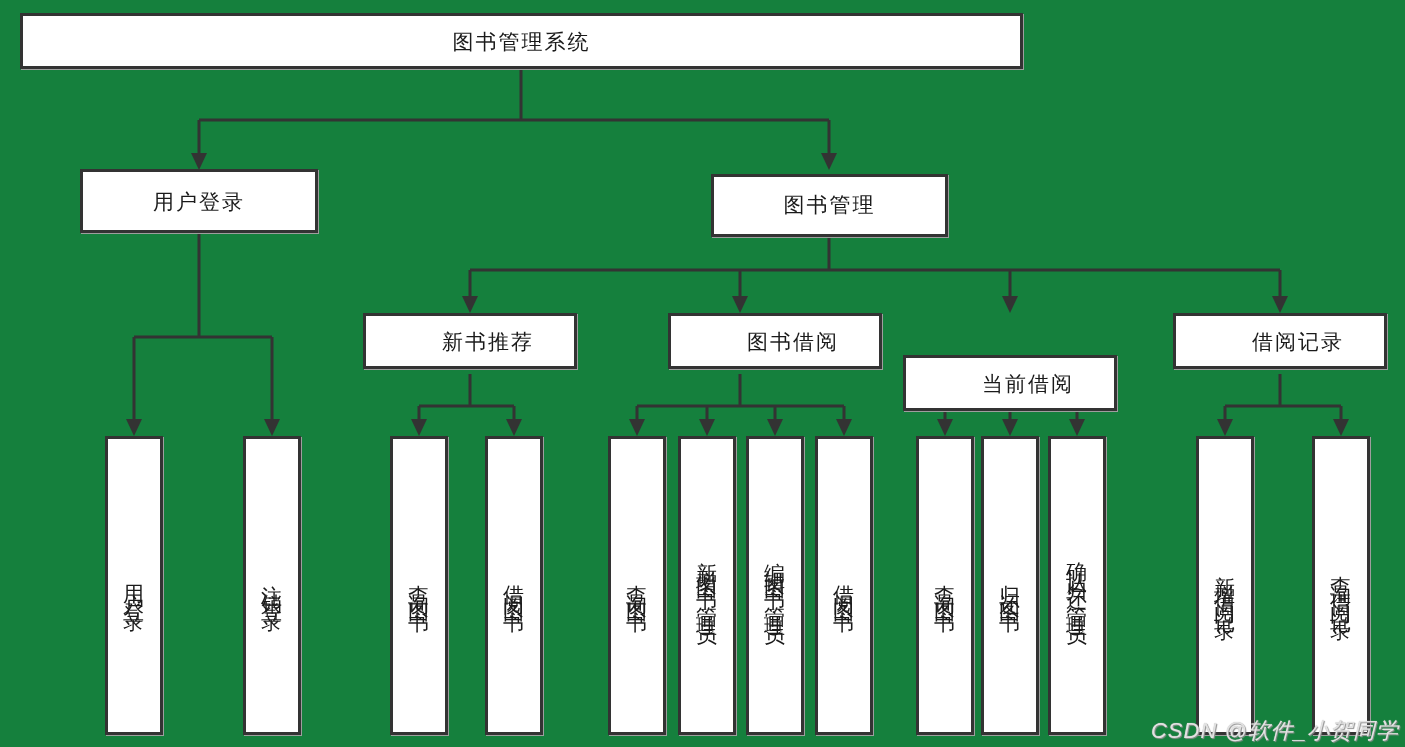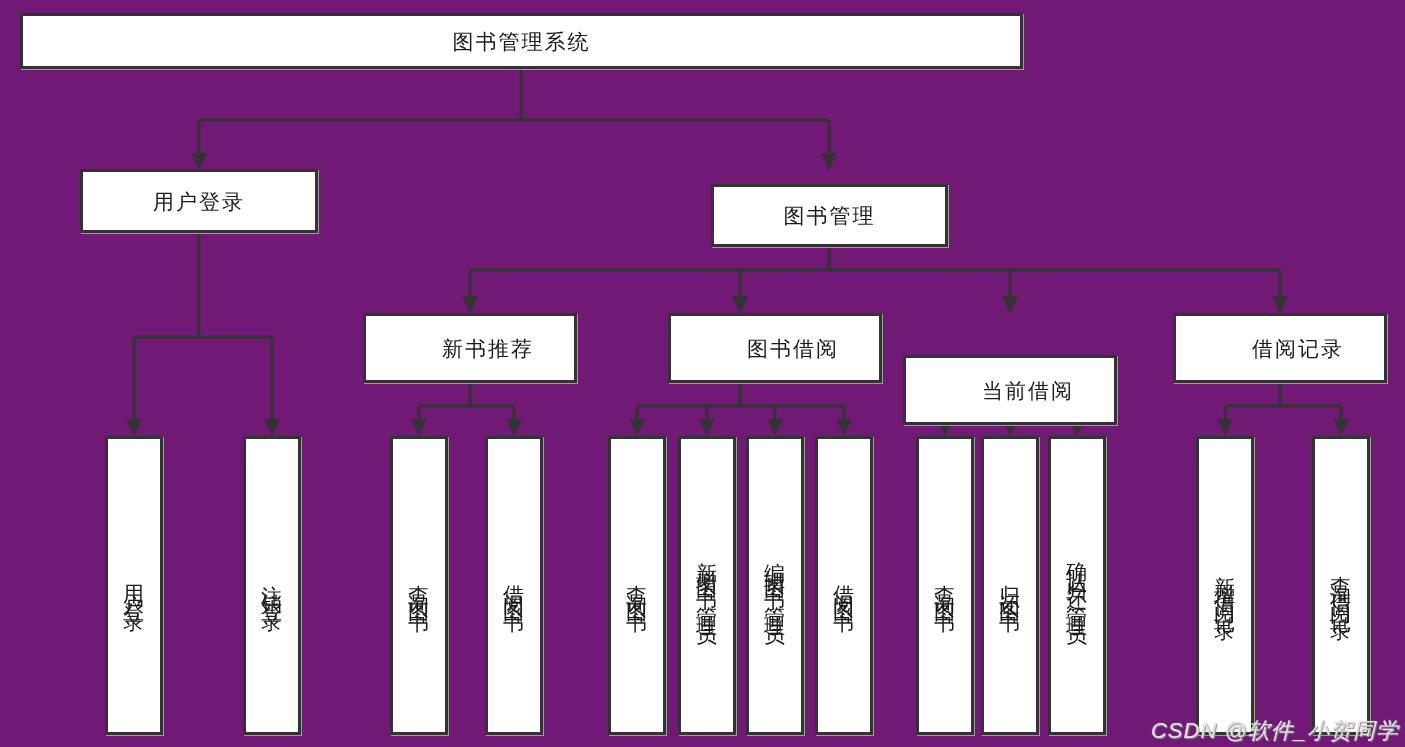--- a/index.html
+++ b/index.html
@@ -1,20 +1,20 @@
 <!DOCTYPE html>
 <html><head>
 <meta charset="utf-8">
 <style>
   html, body { margin: 0; padding: 0; background: #ffffff; }
   .canvas {
     position: relative;
     width: 1405px;
     height: 747px;
-    background: #701a75;
+    background: #15803d;
     font-family: "Liberation Sans", "DejaVu Sans", sans-serif;
     overflow: hidden;
   }
   svg.connectors {
     position: absolute;
     left: 0; top: 0;
     width: 1405px; height: 747px;
   }
   .node {
     position: absolute;
@@ -36,22 +36,22 @@
   .v-node span {
     writing-mode: vertical-rl;
     text-orientation: mixed;
     font-size: 21px;
     letter-spacing: 9px;
     line-height: 1;
   }
   
   .root-box   { left: 20px;  top: 13px;  width: 1003px; height: 56px; }
   .lvl2-left  { left: 80px;  top: 169px; width: 238px;  height: 64px; }
-  .lvl2-right { left: 711px; top: 184px; width: 237px;  height: 63px; }
-  .lvl3       { top: 313px;  width: 214px; height: 70px; padding-left: 36px; }
+  .lvl2-right { left: 711px; top: 174px; width: 237px;  height: 63px; font-family: Liberation Serif, serif; }
+  .lvl3       { top: 313px;  width: 214px; height: 56px; padding-left: 36px; }
   .l3-a { left: 363px; }
   .l3-b { left: 668px; }
   .l3-c { left: 903px; margin-top: 42px; }
   .l3-d { left: 1173px; }
   .leaf { top: 436px; width: 58px; height: 299px; }
   .lf-1  { left: 105px; }
   .lf-2  { left: 243px; }
   .lf-3  { left: 390px; }
   .lf-4  { left: 485px; }
   .lf-5  { left: 608px; }

